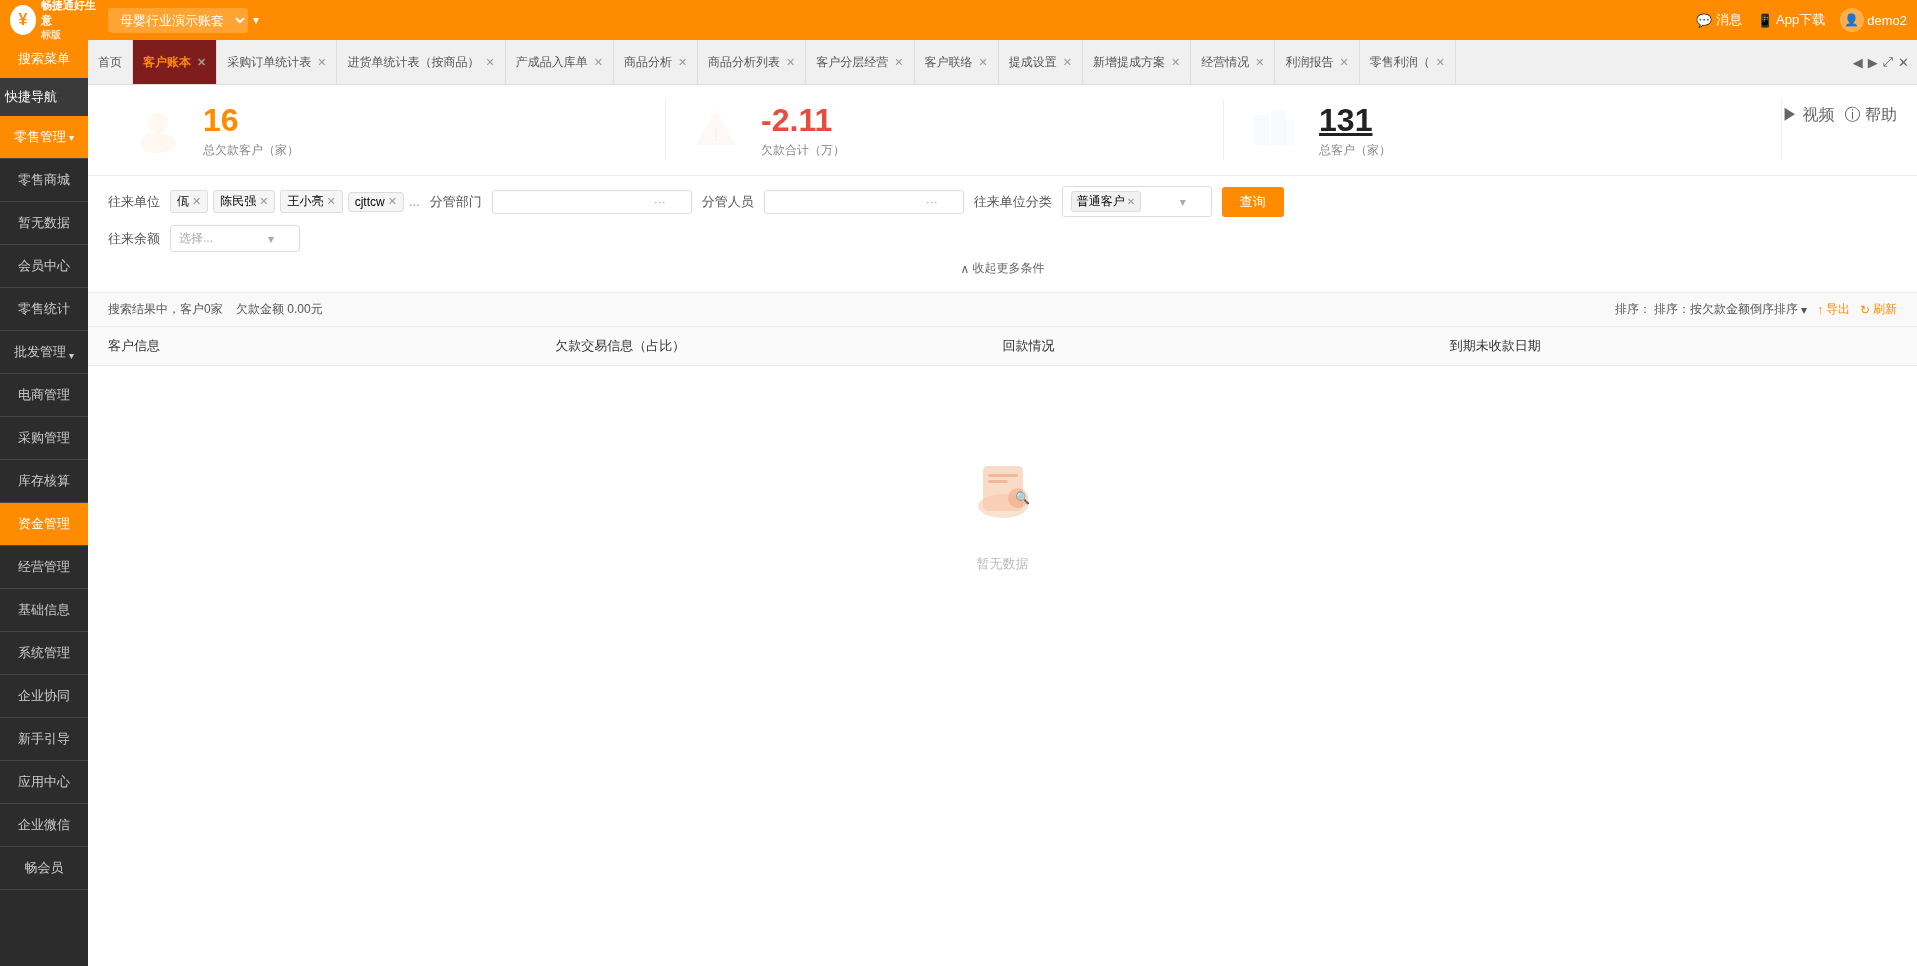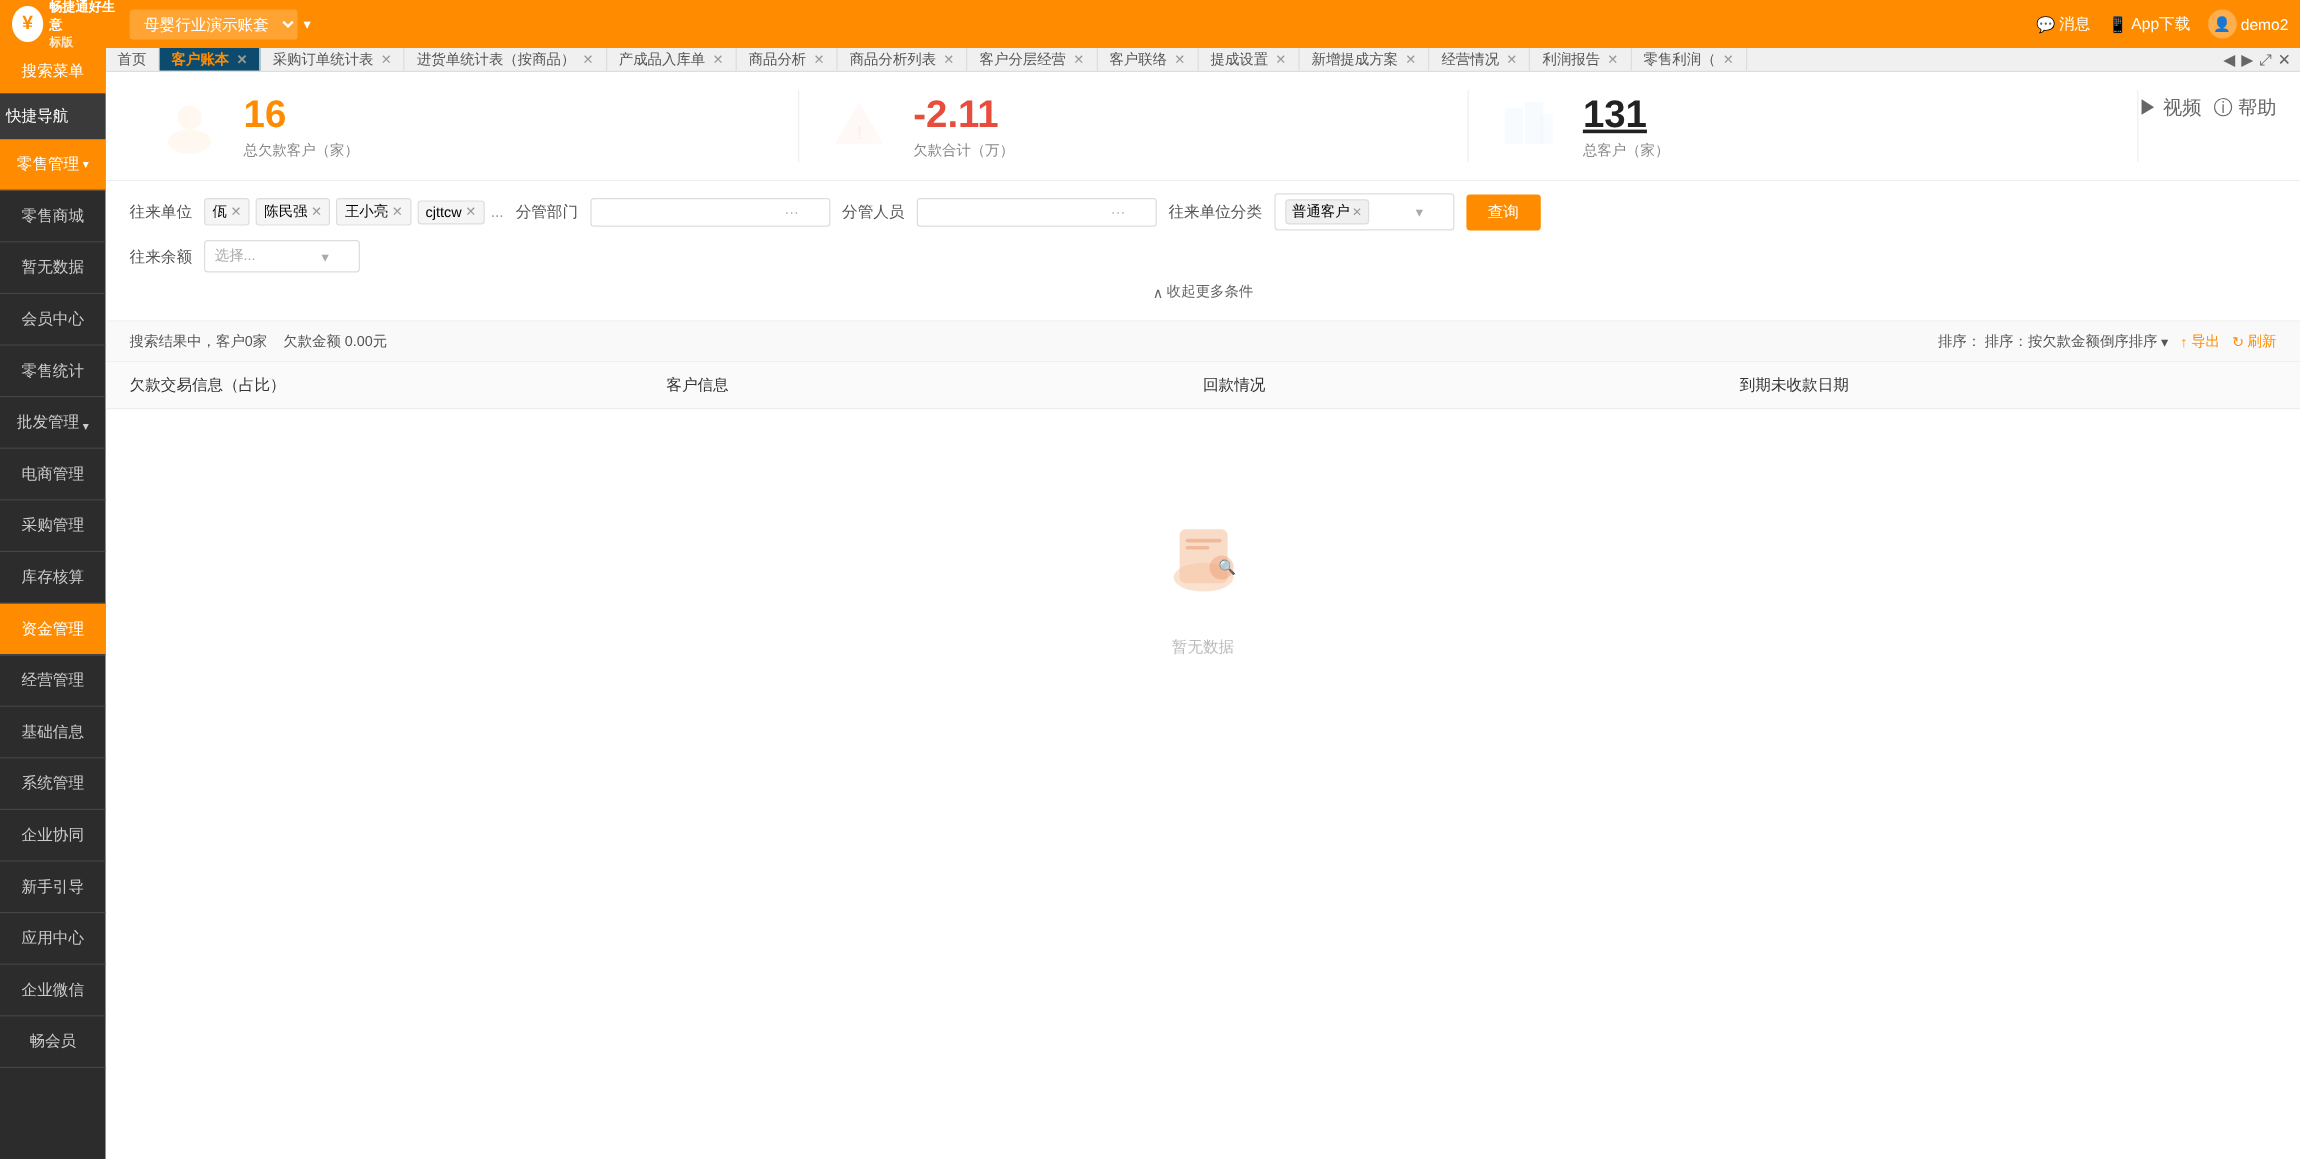--- a/index.html
+++ b/index.html
@@ -99,41 +99,41 @@
       cursor: pointer;
       border-bottom: 1px solid #444;
     }
     .sidebar-item.active {
       background: #ff8c00;
       color: white;
     }
 
     
     .tab-bar {
-      height: 20px;
+      height: 45px;
       background: #f0f0f0;
       display: flex;
       align-items: stretch;
       border-bottom: 1px solid #ddd;
       flex-shrink: 0;
       overflow: hidden;
     }
     .tab {
       display: flex;
       align-items: center;
       padding: 0 10px;
       font-size: 12px;
       color: #555;
       cursor: pointer;
       border-right: 1px solid #ddd;
       white-space: nowrap;
       gap: 4px;
     }
     .tab.active {
-      background: #0c4a6e;
+      background: #7f1d1d;
       color: #ff8c00;
       font-weight: bold;
     }
     .tab .close-x {
       color: #999;
       font-size: 11px;
       margin-left: 2px;
     }
     .tab-controls {
       margin-left: auto;
@@ -597,22 +597,22 @@
             <span>导出</span>
           </div>
           <div class="action-btn">
             <span>↻</span>
             <span>刷新</span>
           </div>
         </div>
       </div>
 
       <div class="table-header">
+        <div class="table-header-cell">客户信息</div>
         <div class="table-header-cell">欠款交易信息（占比）</div>
-        <div class="table-header-cell">客户信息</div>
         <div class="table-header-cell">回款情况</div>
         <div class="table-header-cell">到期未收款日期</div>
       </div>
 
       <div class="empty-state">
         <div class="empty-icon">
           <svg width="80" height="80" viewBox="0 0 80 80">
 
             <ellipse cx="40" cy="60" rx="25" ry="12" fill="#f5c5a3" opacity="0.5"></ellipse>
             <rect x="20" y="20" width="40" height="45" rx="5" fill="#f5c5a3" opacity="0.6"></rect>

